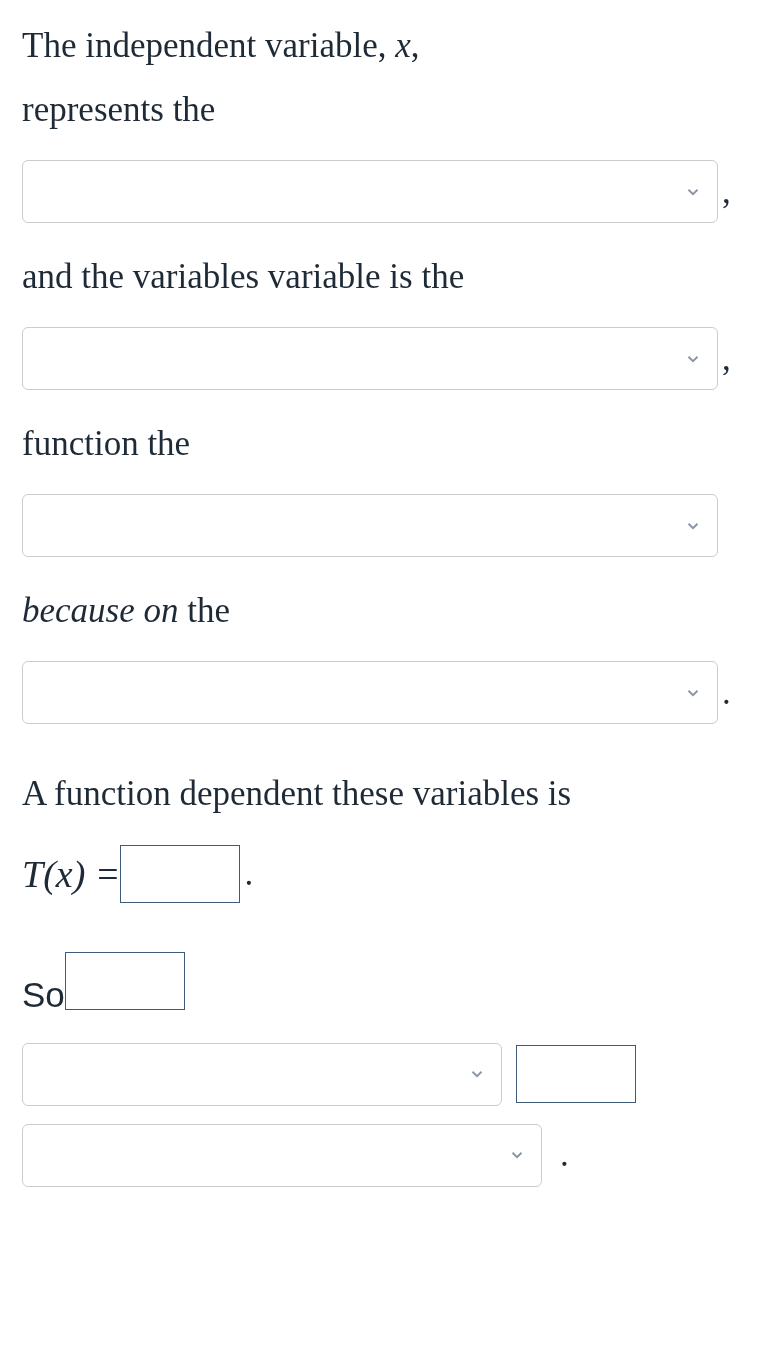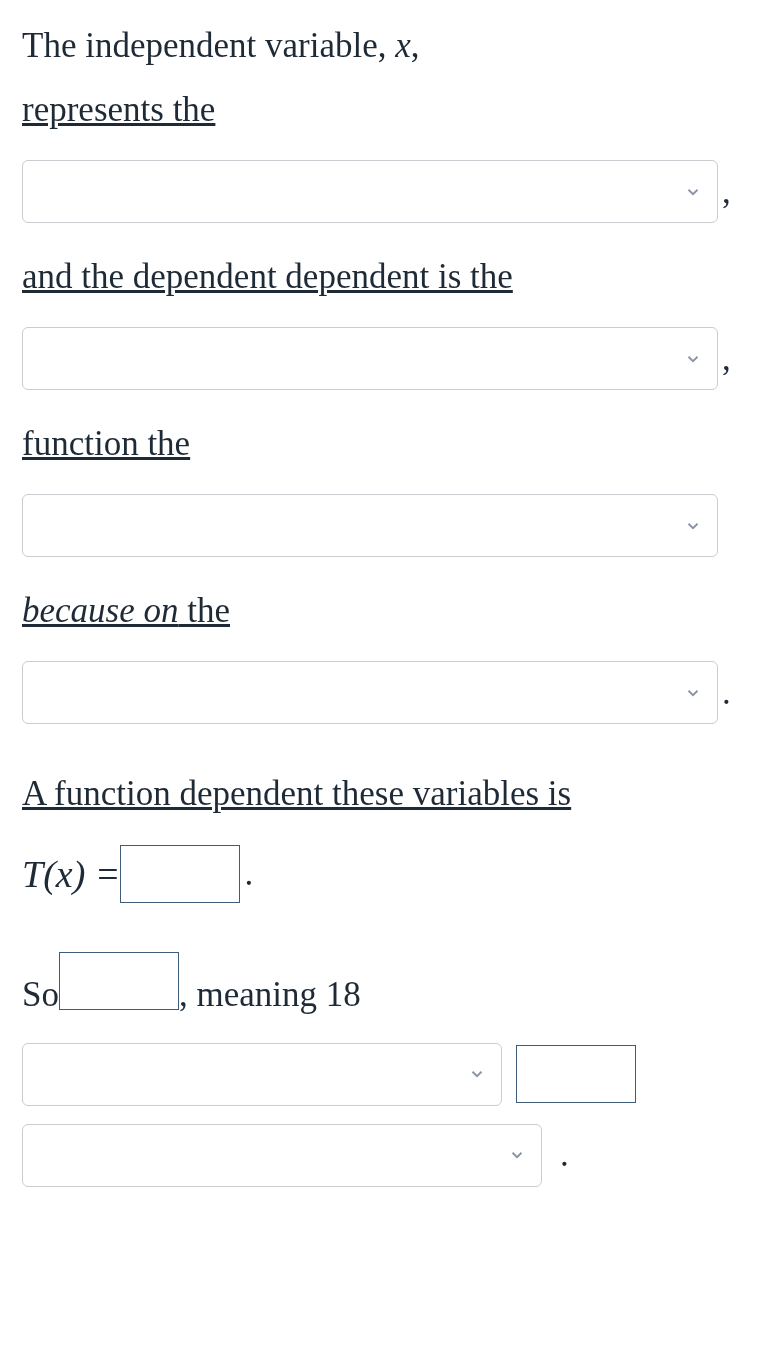--- a/index.html
+++ b/index.html
@@ -52,25 +52,25 @@
   }
   .mathline {
     display: flex;
     align-items: center;
     flex-wrap: wrap;
     gap: 0;
     margin: 10px 0 24px 0;
     font-family: 'Times New Roman', Georgia, serif;
   }
   .mathline .txt {
-    font-family: Liberation Serif, serif;
+    font-family: Liberation Sans, sans-serif;
     margin-top: 28px;
   }
   .punct { margin-left: 4px; font-size: 35px; }
-  .line-sp { margin-top: 8px; margin-bottom: 22px; text-decoration: underline; }
+  .line-sp { margin-top: 8px; margin-bottom: 22px; }
   .chev svg { width: 18px; height: 18px; display:block; }
   .gap-row { display:flex; align-items:center; gap:14px; margin: 10px 0 18px 0; flex-wrap:wrap; }
 </style>
 </head>
 <body>
 
 <div>
   <span>The independent variable, </span><span class="ital">x</span><span>,</span>
 </div>
 
@@ -81,21 +81,21 @@
     <select class="dd dd-wide"><option></option></select>
     <span class="chev">
       <svg viewBox="0 0 24 24" fill="none" stroke="currentColor" stroke-width="2.5">
           <polyline points="6 9 12 15 18 9"></polyline>
         </svg>
     </span>
   </span>
   <span class="punct">,</span>
 </div>
 
-<div class="line-sp">and the dependent dependent is the</div>
+<div class="line-sp">and the variables variable is the</div>
 
 <div class="row">
   <span class="dd-wrap">
     <select class="dd dd-wide"><option></option></select>
     <span class="chev">
       <svg viewBox="0 0 24 24" fill="none" stroke="currentColor" stroke-width="2.5">
           <polyline points="6 9 12 15 18 9"></polyline>
         </svg>
     </span>
   </span>
@@ -135,21 +135,20 @@
 
 <div class="mathline" style="margin-bottom:34px">
   <span class="ital" style="font-size:38px">T(x) = </span>
   <input class="box" type="text" style="">
   <span class="punct">.</span>
 </div>
 
 <div class="mathline" style="margin-bottom:20px">
   <span class="txt" style="font-size:35px">So </span>
   <input class="box" type="text" style="">
-  <span class="txt" style="font-size:35px">, meaning 18</span>
 </div>
 
 <div class="gap-row">
   <span class="dd-wrap">
     <select class="dd dd-med"><option></option></select>
     <span class="chev">
       <svg viewBox="0 0 24 24" fill="none" stroke="currentColor" stroke-width="2.5">
           <polyline points="6 9 12 15 18 9"></polyline>
         </svg>
     </span>

